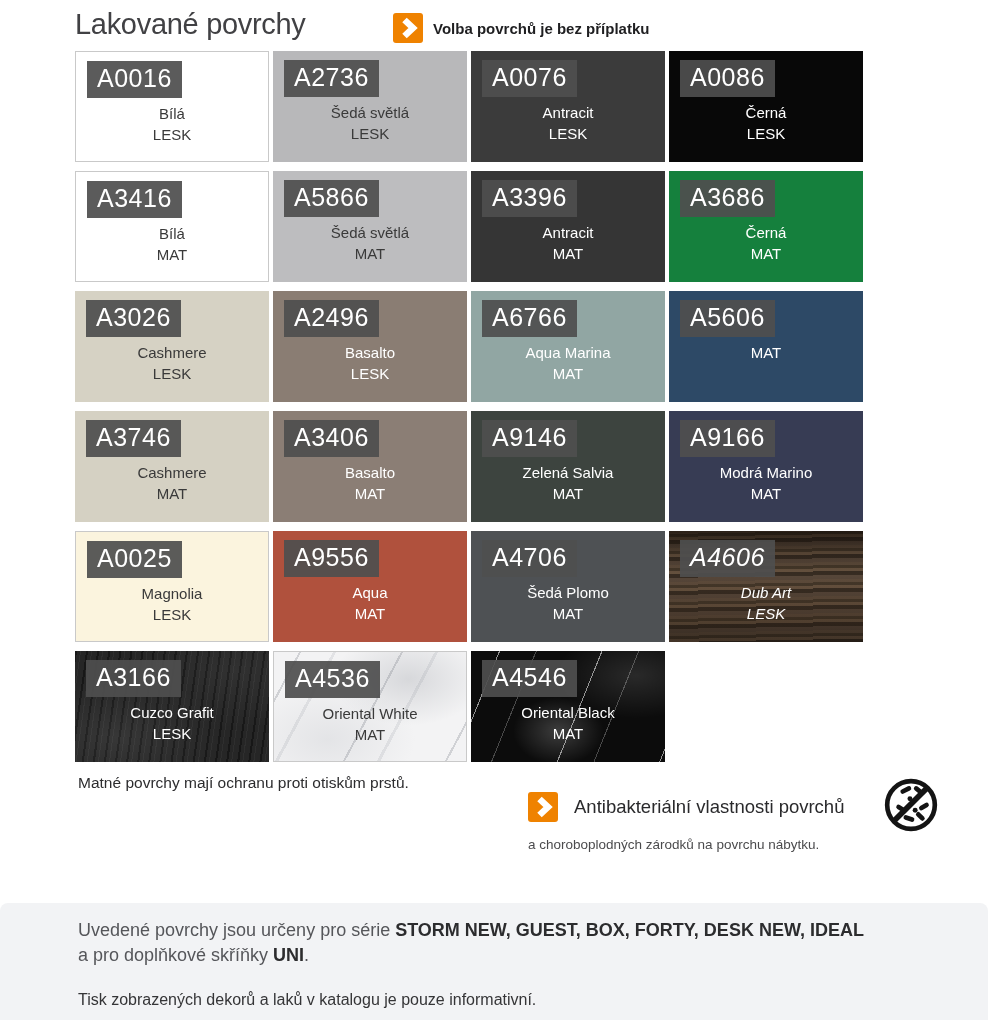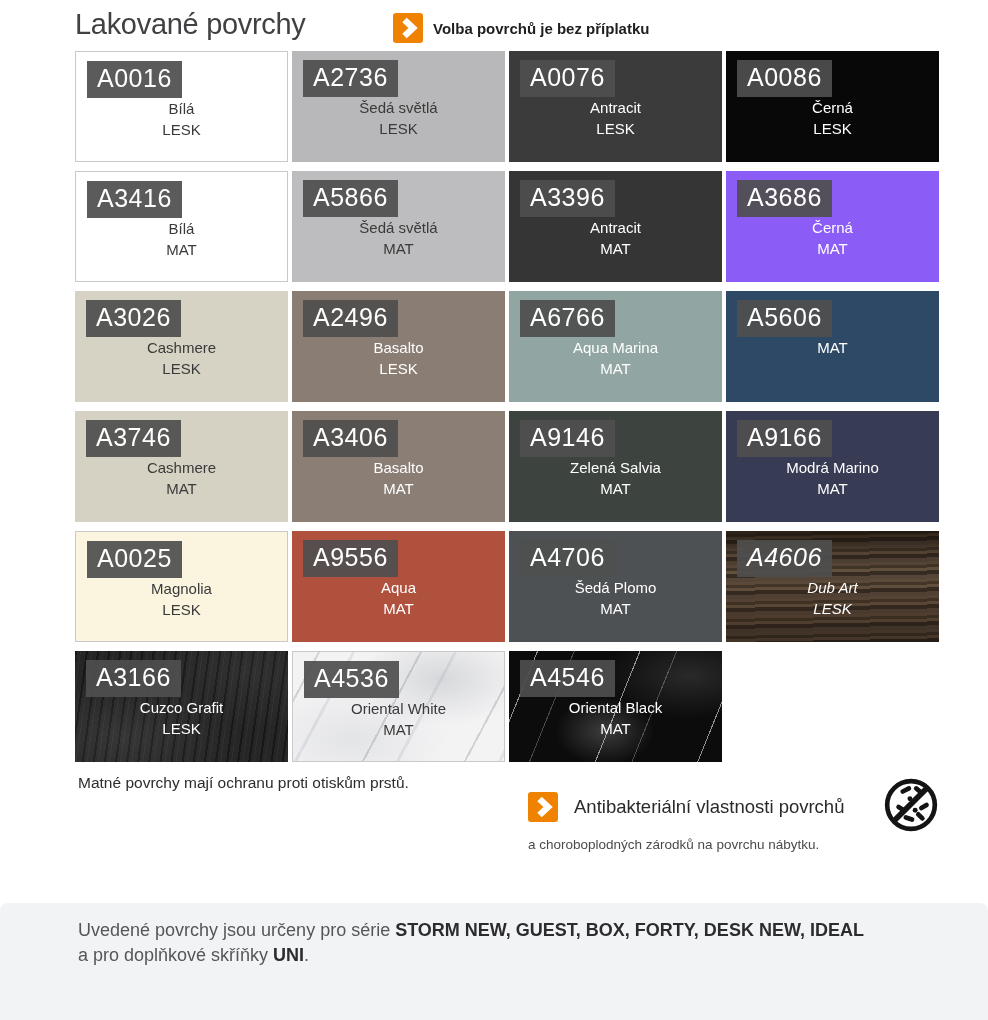--- a/index.html
+++ b/index.html
@@ -13,30 +13,30 @@
     font-size:29px;font-weight:300;letter-spacing:-0.3px;color:#414144;
   }
   .promo{position:absolute;left:393px;top:13px;display:flex;align-items:center;gap:10px;}
   .chevron-box{
     width:30px;height:30px;border-radius:3px;background:#ef8200;
     display:flex;align-items:center;justify-content:center;flex:0 0 auto;
   }
   .promo-label{font-size:15px;font-weight:700;color:#1f1f21;}
   
   .grid{
-    position:absolute;left:75px;top:51px;width:864px;
+    position:absolute;left:75px;top:51px;width:788px;
     display:grid;grid-template-columns:repeat(4,1fr);grid-auto-rows:111px;gap:9px 4px;
   }
   .swatch{position:relative;box-sizing:border-box;padding:9px 11px;overflow:hidden;}
   .swatch.bordered{border:1px solid #c9c9c9;}
   .code{
     display:inline-block;background:rgba(79,79,79,0.93);color:#ffffff;
     font-size:25px;line-height:1;padding:5px 10px 7px;letter-spacing:0.5px;
   }
-  .label{text-align:center;font-size:15px;line-height:21px;}
+  .label{text-align:center;margin-top:5px;font-size:15px;line-height:21px;}
   .fg-dark .label{color:#3a3a3a;}
   .fg-light .label{color:#ffffff;}
   
   .tex-wood{
     background-color:#4a3b2f;
     background-image:
       linear-gradient(180deg, rgba(12,7,3,.62) 0%, rgba(12,7,3,.2) 20%, rgba(0,0,0,0) 40%, rgba(35,22,12,.25) 75%, rgba(10,6,3,.4) 100%),
       repeating-linear-gradient(179deg, #5d4b3b 0 3px, #443729 3px 6px, #66523f 6px 9px, #372c22 9px 13px, #564639 13px 17px);
     font-style: italic;
   }
@@ -142,21 +142,21 @@
   </div>
 
   <div class="swatch fg-light" style="background-color: rgb(53, 53, 53);">
     <div class="code">A3396</div>
     <div class="label">
       <div class="name">Antracit</div>
       <div class="finish">MAT</div>
     </div>
   </div>
 
-  <div class="swatch fg-light" style="background-color: #8b5cf6;">
+  <div class="swatch fg-light" style="background-color: #15803d;">
     <div class="code">A3686</div>
     <div class="label">
       <div class="name">Černá</div>
       <div class="finish">MAT</div>
     </div>
   </div>
 
   <div class="swatch fg-dark" style="background-color: rgb(214, 210, 196);">
     <div class="code">A3026</div>
     <div class="label">
@@ -308,13 +308,14 @@
     <circle cx="32" cy="33" r="2.4" fill="#141414"></circle>
     <line x1="43" y1="12" x2="12" y2="43" stroke="#141414" stroke-width="5.5"></line>
   </svg>
 </div>
 
 <div class="footer">
   <div class="series-note">
     <span>Uvedené povrchy jsou určeny pro série </span><b>STORM NEW, GUEST, BOX, FORTY, DESK NEW, IDEAL</b><br>
     <span>a pro doplňkové skříňky </span><b>UNI</b><span>.</span>
   </div>
+  <div class="print-note">Tisk zobrazených dekorů a laků v katalogu je pouze informativní.</div>
 </div>
 
 </body></html>

